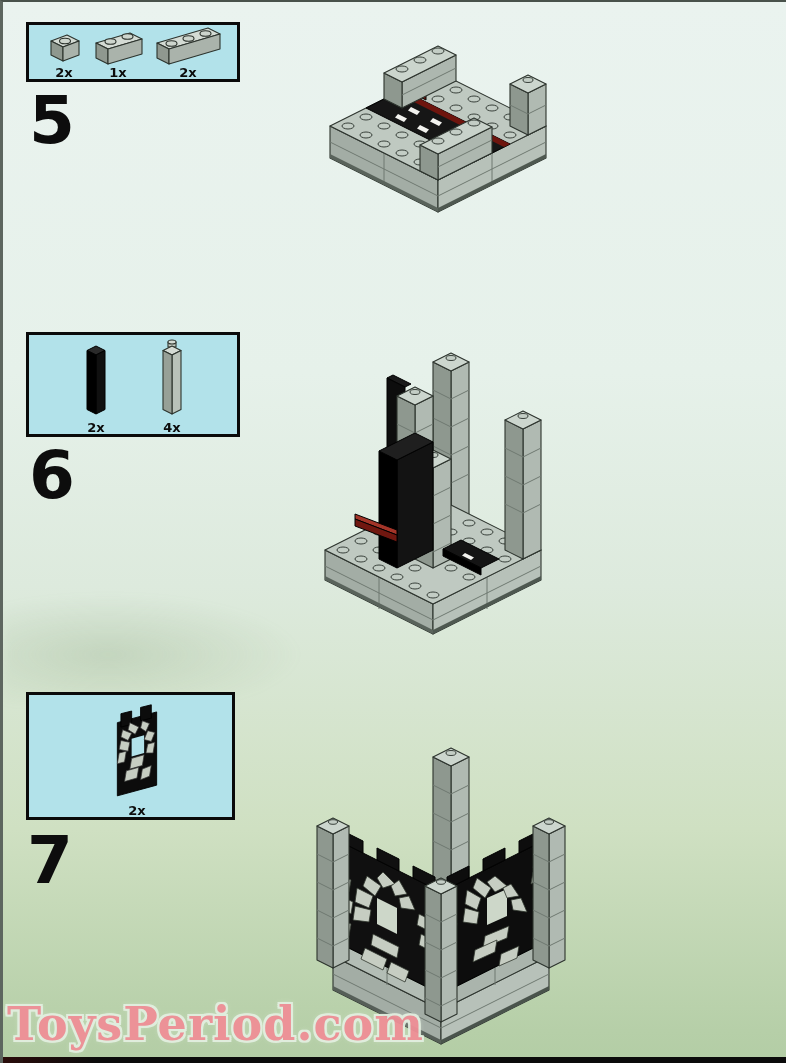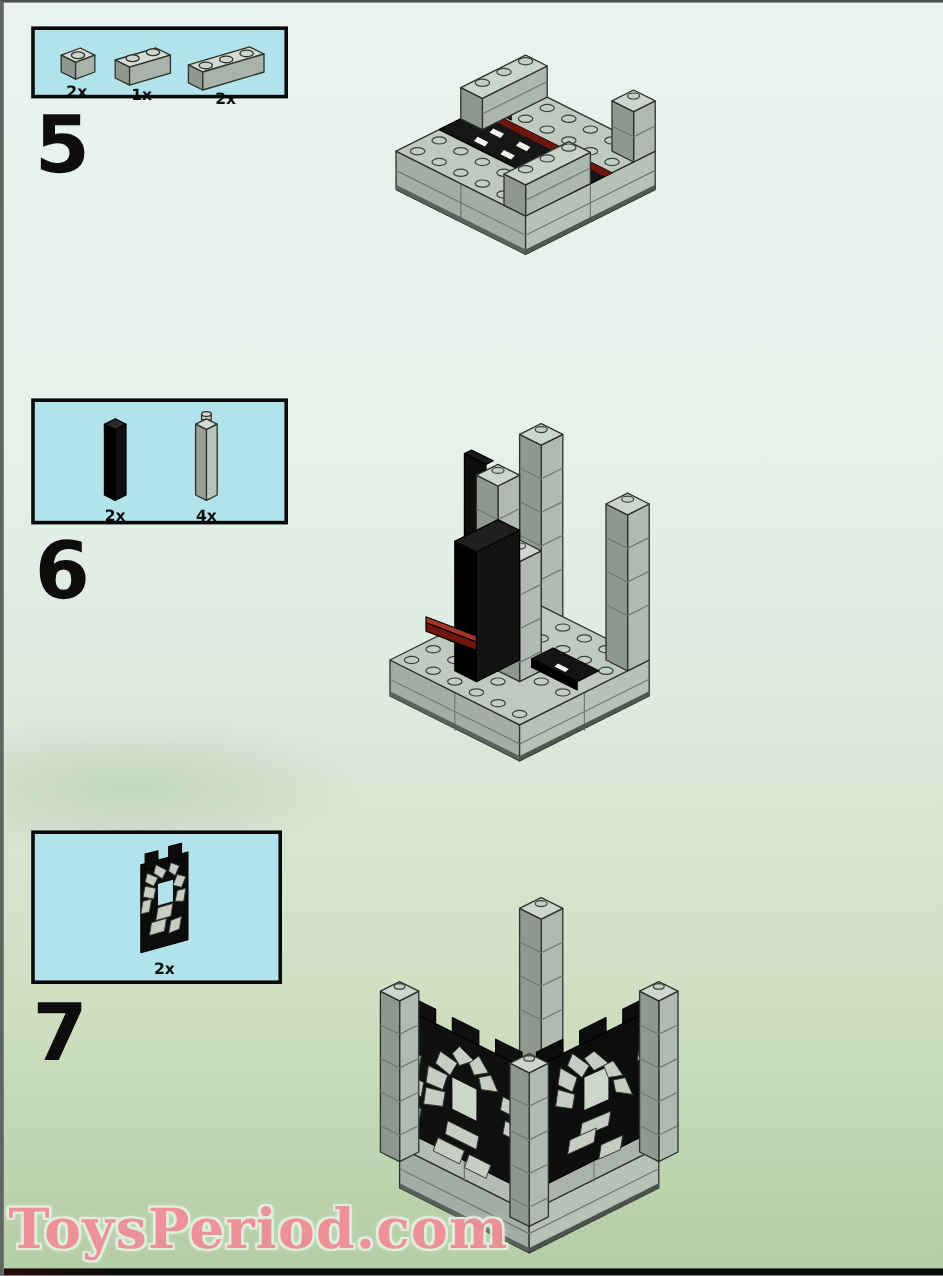--- a/index.html
+++ b/index.html
@@ -20,21 +20,21 @@
   }
   .hills{
     position:absolute;left:0;top:592px;width:300px;height:110px;
     background:radial-gradient(ellipse at 35% 55%,rgba(120,150,108,0.22),rgba(120,150,108,0) 70%);
     filter:blur(4px);
   }
   .parts-box{
     position:absolute;
     background:#b2e2ea;
     border:3px solid #0a0a0a;
-    display:flex;align-items:flex-start;
+    display:flex;align-items:flex-end;
     box-sizing:border-box;
   }
   .parts-box .part{display:flex;flex-direction:column;align-items:center;}
   .part-qty{
     font-size:13px;font-weight:700;color:#0d0d0d;line-height:1;margin-top:1px;
     font-family:"DejaVu Sans","Liberation Sans",sans-serif;
   }
   #box5{left:23px;top:20px;width:214px;height:60px;padding:5px 12px 0 14px;justify-content:space-between;}
   #box6{left:23px;top:330px;width:214px;height:105px;padding:6px 0 0 52px;gap:46px;}
   #box7{left:23px;top:690px;width:209px;height:128px;padding:6px 0 0 68px;}

